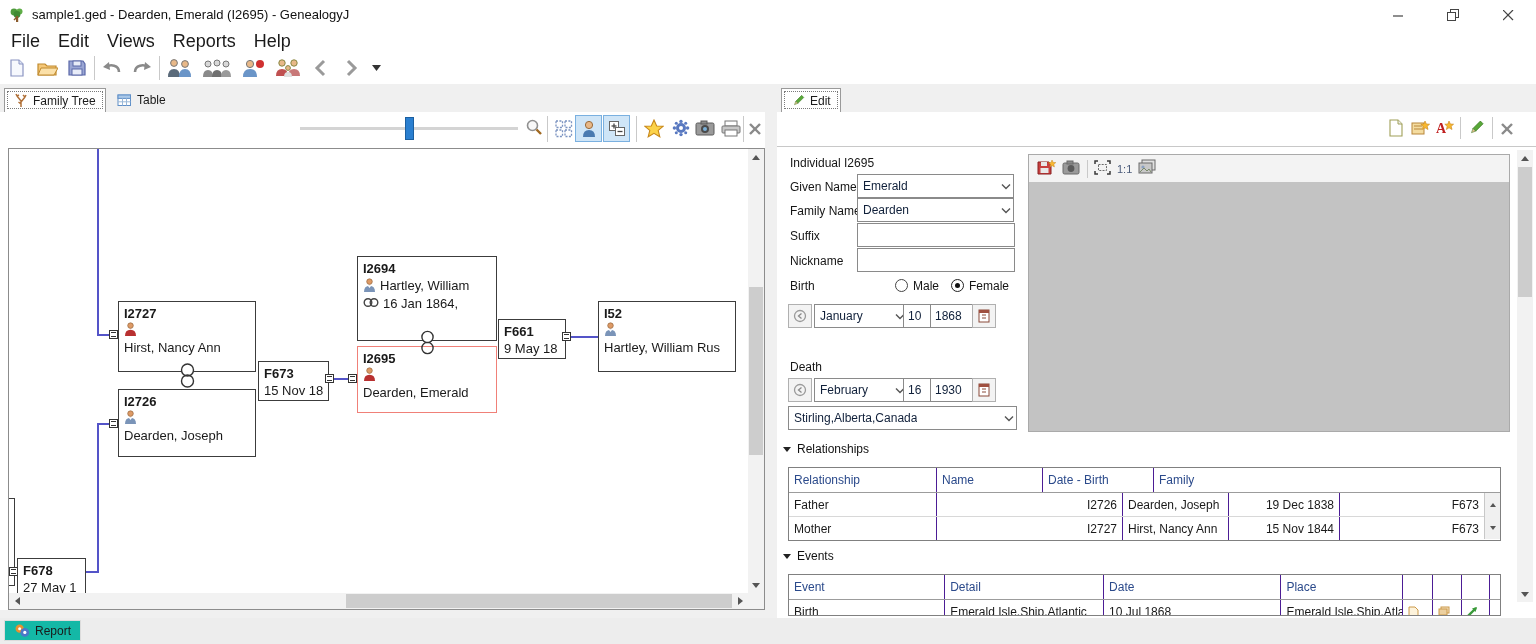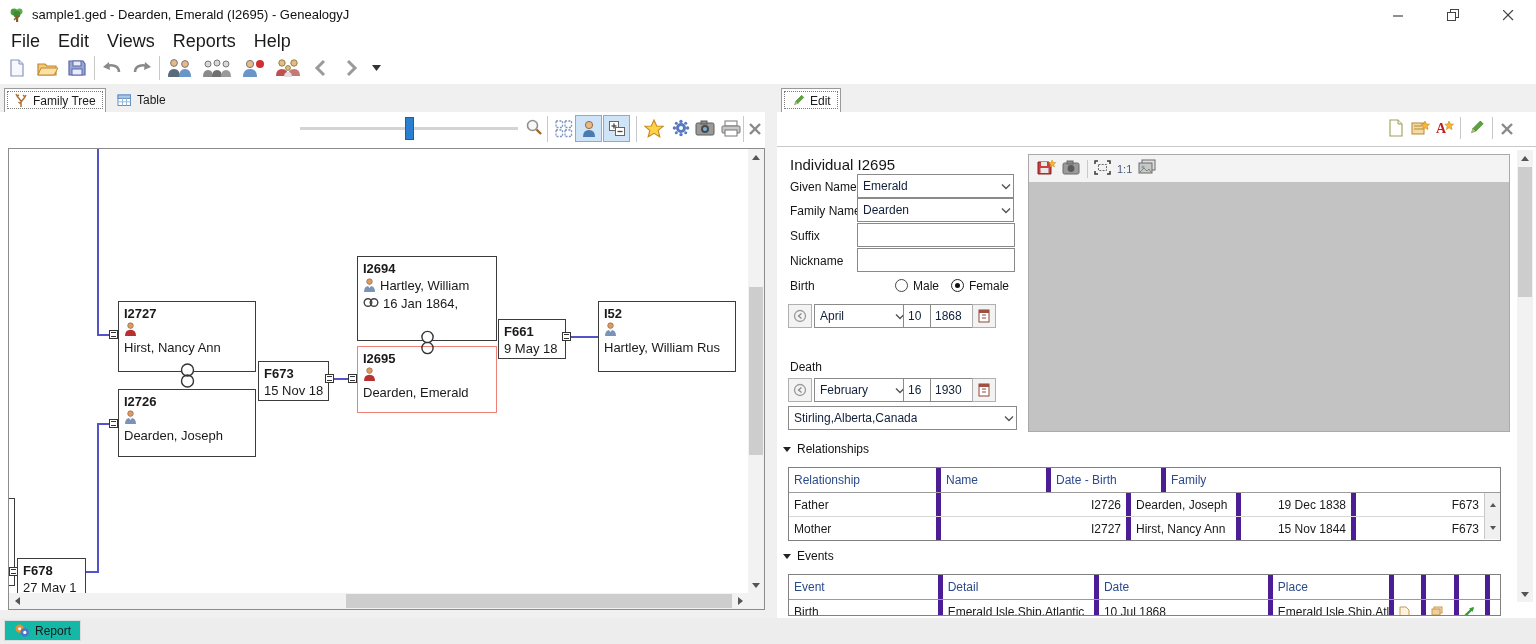--- a/index.html
+++ b/index.html
@@ -43,21 +43,21 @@
   .combo{position:absolute;background:#fff;border:1px solid #8a8a8a;display:flex;align-items:center;justify-content:space-between;padding:0 2px 0 5px;font-size:12px;color:#10203a;}
   .tfield{position:absolute;background:#fff;border:1px solid #8a8a8a;display:flex;align-items:center;padding:0 4px;font-size:12px;color:#10203a;}
   .sqbtn{position:absolute;width:22px;height:22px;background:#f3f3f3;border:1px solid #b0b0b0;display:flex;align-items:center;justify-content:center;}
   .radio{width:13px;height:13px;border:1px solid #444;border-radius:50%;background:#fff;box-sizing:border-box;}
   .radio.sel{border:1px solid #222;}
   .radio.sel::after{content:"";display:block;width:5px;height:5px;margin:3px auto;background:#111;border-radius:50%;}
   
   .gtable{position:absolute;background:#fff;border:1px solid #808080;font-size:12px;overflow:hidden;}
   .trow{display:flex;height:23px;align-items:stretch;border-top:1px solid #d8d8d8;}
   .trow.hd{height:24px;border-top:none;border-bottom:1px solid #9c9c9c;color:#2b4a8b;}
-  .c{padding:0 5px;border-right:5px solid #4c1d95;display:flex;align-items:center;overflow:hidden;white-space:nowrap;}
+  .c{padding:0 5px;border-right:1px solid #4c1d95;display:flex;align-items:center;overflow:hidden;white-space:nowrap;}
   .c.r{justify-content:flex-end;}
   .sechead{display:flex;align-items:center;gap:6px;font-size:12px;color:#111;}
   .minisb{display:flex;flex-direction:column;width:16px;}
   .minisb>div{flex:1;background:#f0f0f0;border-left:1px solid #c8c8c8;display:flex;align-items:center;justify-content:center;}
 </style>
 </head>
 <body>
 
 <div id="app">
 
@@ -437,21 +437,21 @@
       </span>
     <div class="I vsep" style="left:715px;top:5px;height:22px;"></div>
     <span class="I tbtn" style="left:720px;top:4px;width:20px;">
         <svg width="12" height="12">
           <line x1="1" y1="1" x2="11" y2="11" stroke="#8a8a8a" stroke-width="2.4"></line>
           <line x1="11" y1="1" x2="1" y2="11" stroke="#8a8a8a" stroke-width="2.4"></line>
         </svg>
       </span>
     <div class="I" style="left:0;top:34px;width:759px;height:1px;background:#c8c8c8;"></div>
 
-    <span class="I lbl" style="left:13px;top:44px;font-size:15px;">Individual I2695</span>
+    <span class="I lbl" style="left:13px;top:44px;font-size:12px;">Individual I2695</span>
     <span class="I lbl" style="left:13px;top:68px;">Given Name</span>
     <div class="combo" style="left:80px;top:62px;width:148px;height:22px;">
       <span>Emerald</span>
       <span><svg width="10" height="7">
             <polyline points="1,1.5 5,5.5 9,1.5" fill="none" stroke="#555" stroke-width="1.4"></polyline>
           </svg></span>
     </div>
     <span class="I lbl" style="left:13px;top:92px;">Family Name</span>
     <div class="combo" style="left:80px;top:86px;width:148px;height:22px;">
       <span>Dearden</span>
@@ -474,21 +474,21 @@
     <span class="I radio sel" style="left:174px;top:167px;"></span>
     <span class="I lbl" style="left:192px;top:167px;">Female</span>
 
     <div class="sqbtn" style="left:11px;top:192px;">
         <svg width="14" height="14" viewBox="0 0 14 14">
           <circle cx="7" cy="7" r="5.5" fill="none" stroke="#9a9a9a" stroke-width="1.3"></circle>
           <polyline points="8.5,4.5 5.5,7 8.5,9.5" fill="none" stroke="#8a8a8a" stroke-width="1.3"></polyline>
         </svg>
       </div>
     <div class="combo" style="left:37px;top:192px;width:85px;height:22px;">
-      <span>April</span>
+      <span>January</span>
       <span><svg width="10" height="7">
             <polyline points="1,1.5 5,5.5 9,1.5" fill="none" stroke="#555" stroke-width="1.4"></polyline>
           </svg></span>
     </div>
     <div class="tfield" style="left:126px;top:192px;width:23px;height:22px;">
         <span>10</span>
       </div>
     <div class="tfield" style="left:153px;top:192px;width:38px;height:22px;">
         <span>1868</span>
       </div>

